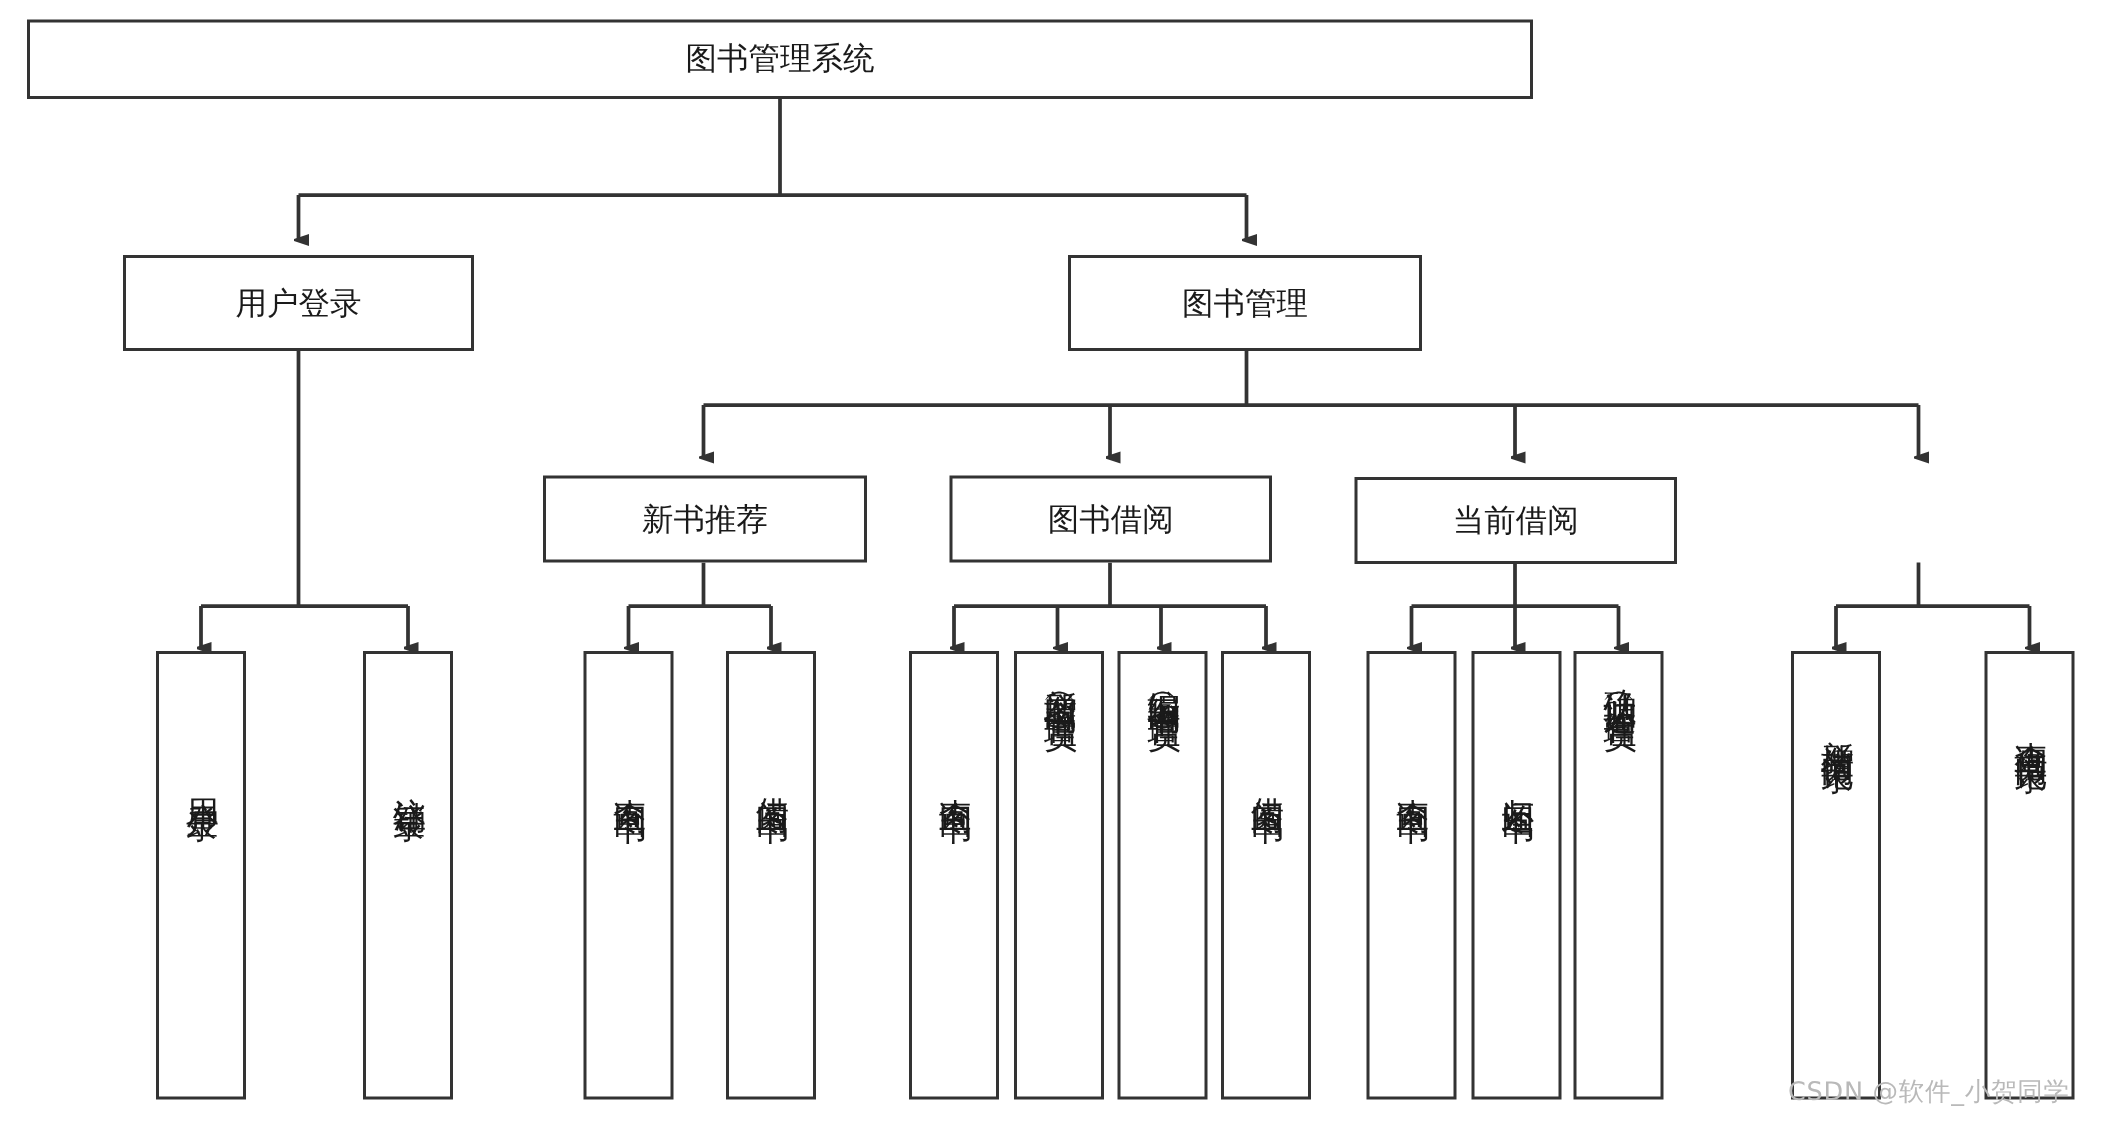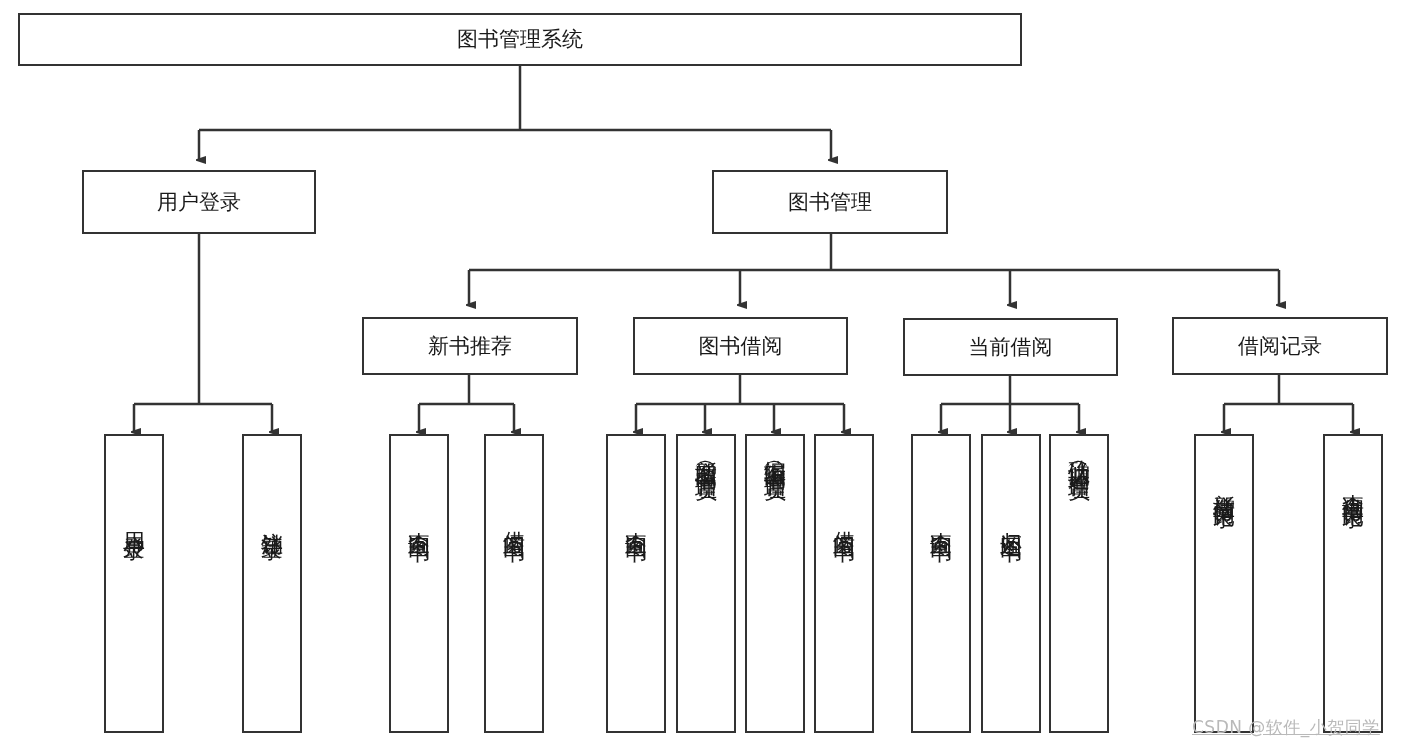--- a/index.html
+++ b/index.html
@@ -10,21 +10,20 @@
   }
   body {
     font-family: "DejaVu Sans", "Liberation Sans", sans-serif;
   }
   #canvas {
     position: relative;
     width: 1384px;
     height: 747px;
     background: #ffffff;
     overflow: hidden;
-    padding-left: 12px;
   }
   svg.wires {
     position: absolute;
     left: 0;
     top: 0;
     width: 1405px;
     height: 747px;
     pointer-events: none;
   }
   .node {
@@ -144,23 +143,20 @@
   </div>
 
   <div class="node horiz" style="left:633px; top:317px; width:215px; height:58px;justify-content:center;">
     <span class="label">图书借阅</span>
   </div>
 
   <div class="node horiz" style="left:903px; top:318px; width:215px; height:58px;">
     <span class="label">当前借阅</span>
   </div>
 
-  <div class="node horiz" style="left:1172px; top:317px; width:216px; height:58px;">
-    <span class="label">借阅记录</span>
-  </div>
 
   <div class="node vert" style="left:104px; top:434px; width:60px; height:299px; padding-top:78px;">
     <span class="label">用户登录</span>
   </div>
 
   <div class="node vert" style="left:242px; top:434px; width:60px; height:299px; padding-top:78px;">
     <span class="label">注销登录</span>
   </div>
 
   <div class="node vert" style="left:389px; top:434px; width:60px; height:299px; padding-top:78px;">
@@ -200,15 +196,15 @@
   </div>
 
   <div class="node vert" style="left:1194px; top:434px; width:60px; height:299px; padding-top:40px;">
     <span class="label">新增借阅记录</span>
   </div>
 
   <div class="node vert" style="left:1323px; top:434px; width:60px; height:299px; padding-top:40px;">
     <span class="label">查询借阅记录</span>
   </div>
 
-  <div class="watermark" style="left:1192px; top:716px;text-decoration:underline;">CSDN @软件_小贺同学</div>
+  <div class="watermark" style="left:1192px; top:716px;">CSDN @软件_小贺同学</div>
 
 </div>
 
 </body></html>

